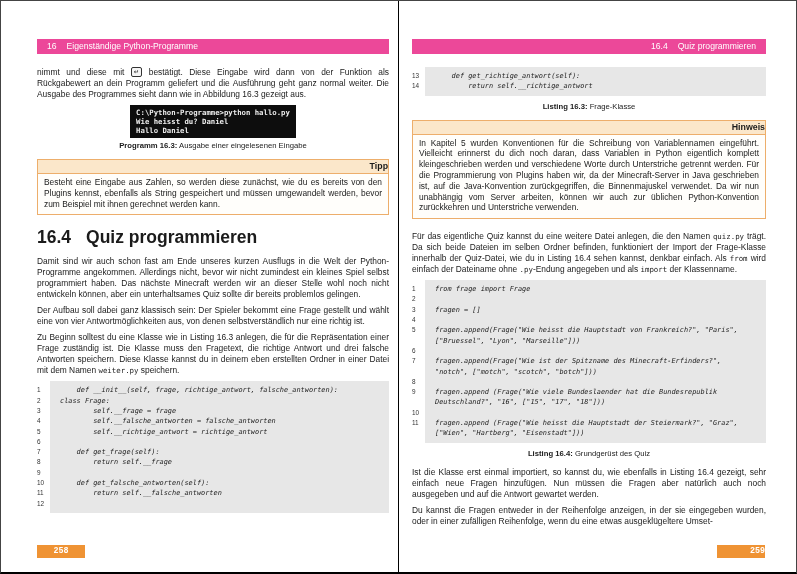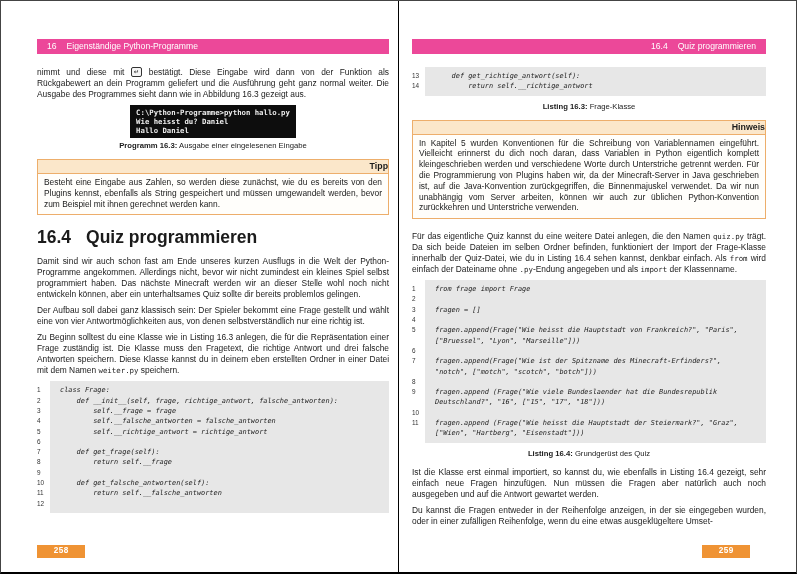--- a/index.html
+++ b/index.html
@@ -71,21 +71,21 @@
     white-space:pre; color:#222;font-style:italic;
   }
 
   .pagenum {
     position:absolute; bottom:14px;
     width:48px; height:13px; line-height:13px;
     background:#EF9334; color:#fff;
     font-weight:bold; font-size:8.4px; text-align:center;font-family:Liberation Mono, monospace;
   }
   .pn-left { left:36px; }
-  .pn-right { right:46px; }
+  .pn-right { right:31px;text-align:right; }
 </style>
 </head>
 <body>
 
 <div class="frame">
 
   <div class="page page-left">
 
     <div class="chapbar bar-l">
       <span>16</span>
@@ -127,22 +127,22 @@
           <div class="ln">6</div>
           <div class="ln">7</div>
           <div class="ln">8</div>
           <div class="ln">9</div>
           <div class="ln">10</div>
           <div class="ln">11</div>
           <div class="ln">12</div>
         </div>
       <div class="codecol">
 
-      <div class="cl">class Frage:</div>
-          <div class="cl">    def __init__(self, frage, richtige_antwort, falsche_antworten):</div>
+      <div class="cl">    def __init__(self, frage, richtige_antwort, falsche_antworten):</div>
+          <div class="cl">class Frage:</div>
           <div class="cl">        self.__frage = frage</div>
           <div class="cl">        self.__falsche_antworten = falsche_antworten</div>
           <div class="cl">        self.__richtige_antwort = richtige_antwort</div>
           <div class="cl"></div>
           <div class="cl">    def get_frage(self):</div>
           <div class="cl">        return self.__frage</div>
           <div class="cl"></div>
           <div class="cl">    def get_falsche_antworten(self):</div>
           <div class="cl">        return self.__falsche_antworten</div>
           <div class="cl"></div>

